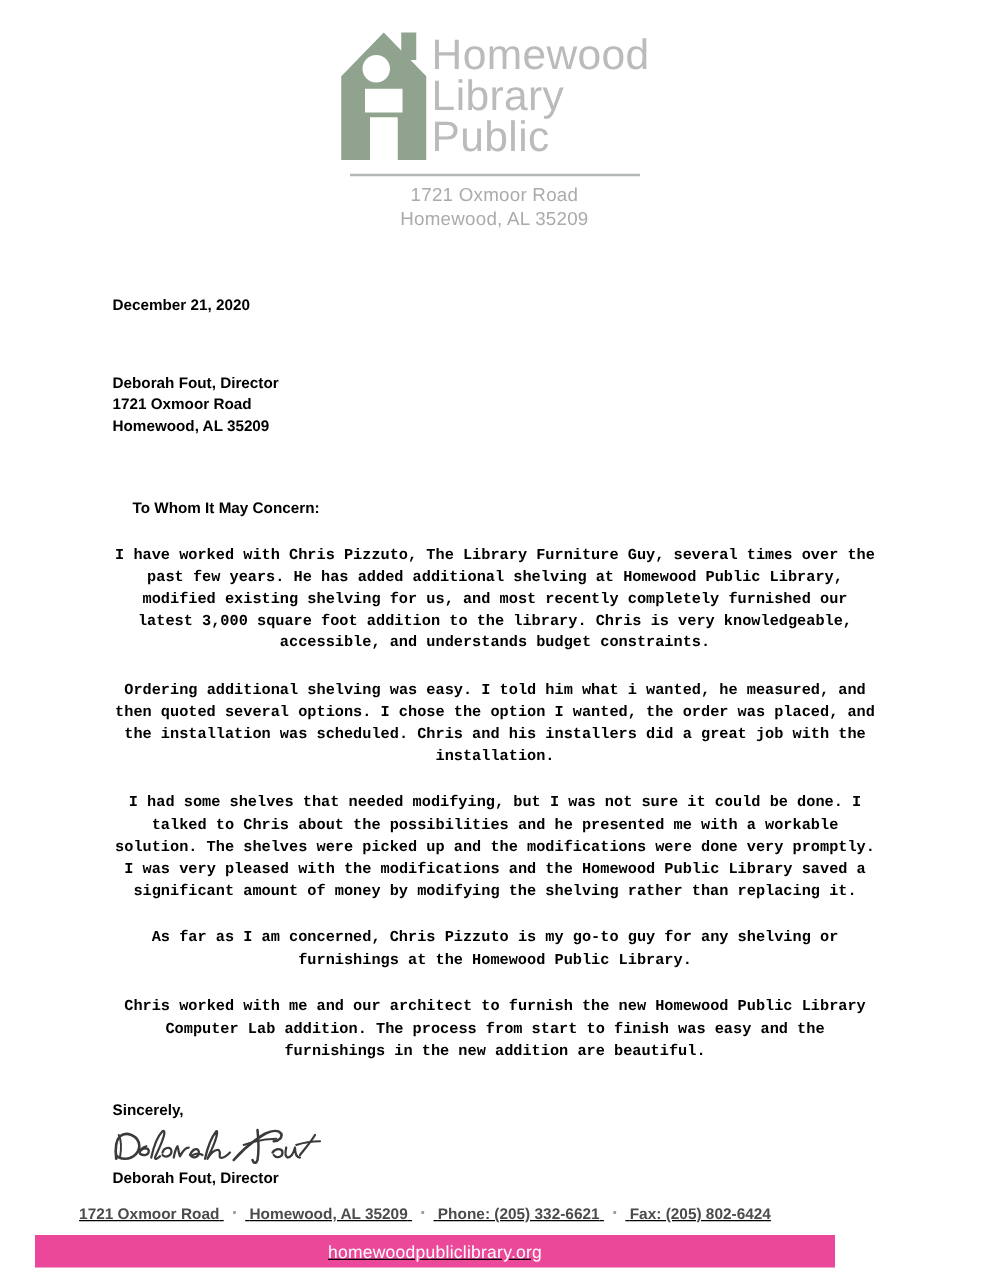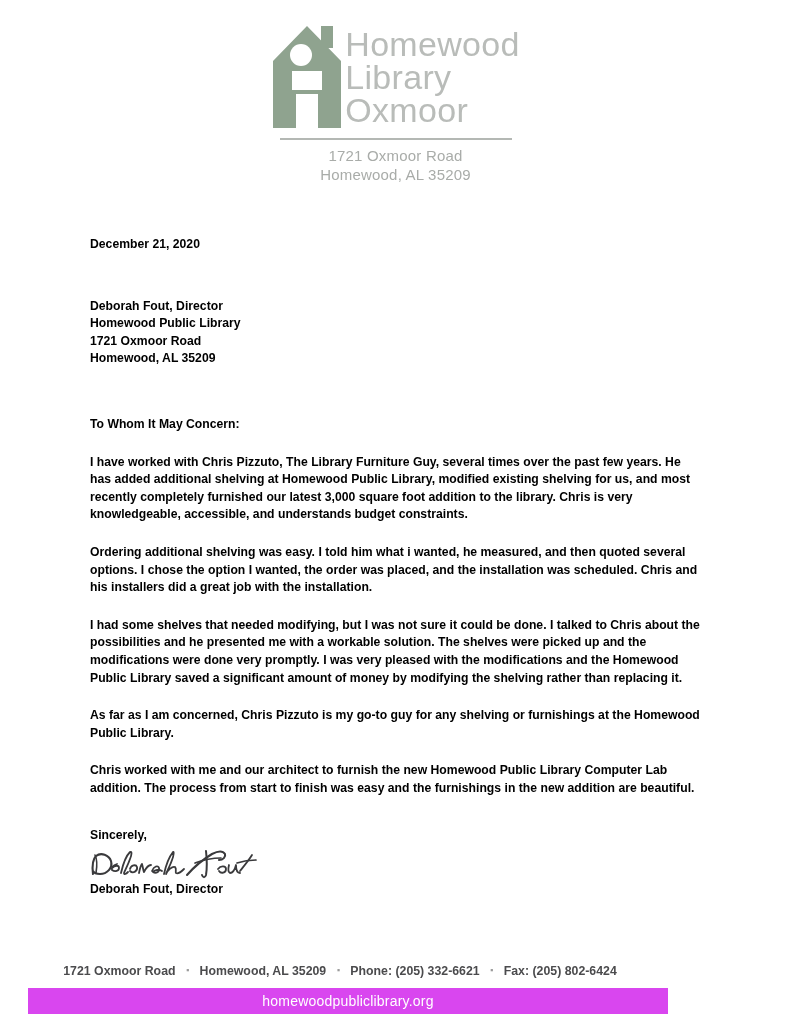--- a/index.html
+++ b/index.html
@@ -79,58 +79,59 @@
     width: 612px;
     color: #000000;
     font-size: 12.2px;
     line-height: 17.6px;
     font-weight: 600;
     letter-spacing: 0.01px;
   }
   .letter-date { margin: 0 0 44px 0; }
   .recipient { margin: 0 0 48px 0; }
   .recipient .rcp-line { display: block; }
-  .salutation { margin: 0 0 20px 0; }
-  .para { margin: 0 0 20px 0; text-align: left; }
+  .salutation { margin: 0 0 20px 16px; }
+  .para { margin: 0 0 20px 0; text-align: center; font-family: Liberation Mono, monospace; }
   .closing { margin: 30px 0 0 0; }
 
   
   .signature-block { margin-top: 2px; }
   .signature-mark {
     display: block;
     width: 172px;
     height: 34px;
     margin-left: -2px;
   }
   .signature-name { margin-top: 0px; }
 
   
   .footer {
     position: absolute;
     left: 0;
     bottom: 0;
     width: 680px;
+    text-decoration: underline;
   }
   .footer-contact {
     text-align: center;
     font-size: 12.3px;
     font-weight: 600;
     color: #4b4b4d;
     padding-bottom: 10px;
     letter-spacing: 0.01px;
   }
   .footer-contact .sep {
     display: inline-block;
     color: #9a9a9a;
     font-size: 9px;
     transform: translateY(-2px);
     padding: 0 7px;
   }
   .footer-bar {
-    background: #d946ef;
+    background: #ec4899;
     margin: 0 12px 10px 28px;
     height: 26px;
     line-height: 26px;
     text-align: center;
   }
   .footer-url {
     color: #ffffff;
     font-size: 14px;
     font-weight: 400;
     letter-spacing: 0.2px;
@@ -156,41 +157,40 @@
 
           <rect x="21" y="47" width="30" height="19" fill="#ffffff"></rect>
 
           <rect x="25" y="70" width="22" height="34" fill="#ffffff"></rect>
         </svg>
       </span>
 
       <span class="logo-wordmark">
         <span class="wm-line">Homewood</span>
         <span class="wm-line">Library</span>
-        <span class="wm-line">Oxmoor</span>
+        <span class="wm-line">Public</span>
       </span>
 
     </div>
 
     <div class="letterhead-rule"></div>
 
     <div class="letterhead-address">
       <span class="addr-line">1721 Oxmoor Road</span>
       <span class="addr-line">Homewood, AL 35209</span>
     </div>
 
   </div>
 
   <div class="letter-body">
 
     <p class="letter-date">December 21, 2020</p>
 
     <div class="recipient">
       <span class="rcp-line">Deborah Fout, Director</span>
-      <span class="rcp-line">Homewood Public Library</span>
       <span class="rcp-line">1721 Oxmoor Road</span>
       <span class="rcp-line">Homewood, AL 35209</span>
     </div>
 
     <p class="salutation">To Whom It May Concern:</p>
 
     <p class="para">I have worked with Chris Pizzuto, The Library Furniture Guy, several times over the past few years. He has added additional shelving at Homewood Public Library, modified existing shelving for us, and most recently completely furnished our latest 3,000 square foot addition to the library. Chris is very knowledgeable, accessible, and understands budget constraints.</p>
     <p class="para">Ordering additional shelving was easy. I told him what i wanted, he measured, and then quoted several options. I chose the option I wanted, the order was placed, and the installation was scheduled. Chris and his installers did a great job with the installation.</p>
     <p class="para">I had some shelves that needed modifying, but I was not sure it could be done. I talked to Chris about the possibilities and he presented me with a workable solution. The shelves were picked up and the modifications were done very promptly. I was very pleased with the modifications and the Homewood Public Library saved a significant amount of money by modifying the shelving rather than replacing it.</p>
     <p class="para">As far as I am concerned, Chris Pizzuto is my go-to guy for any shelving or furnishings at the Homewood Public Library.</p>

